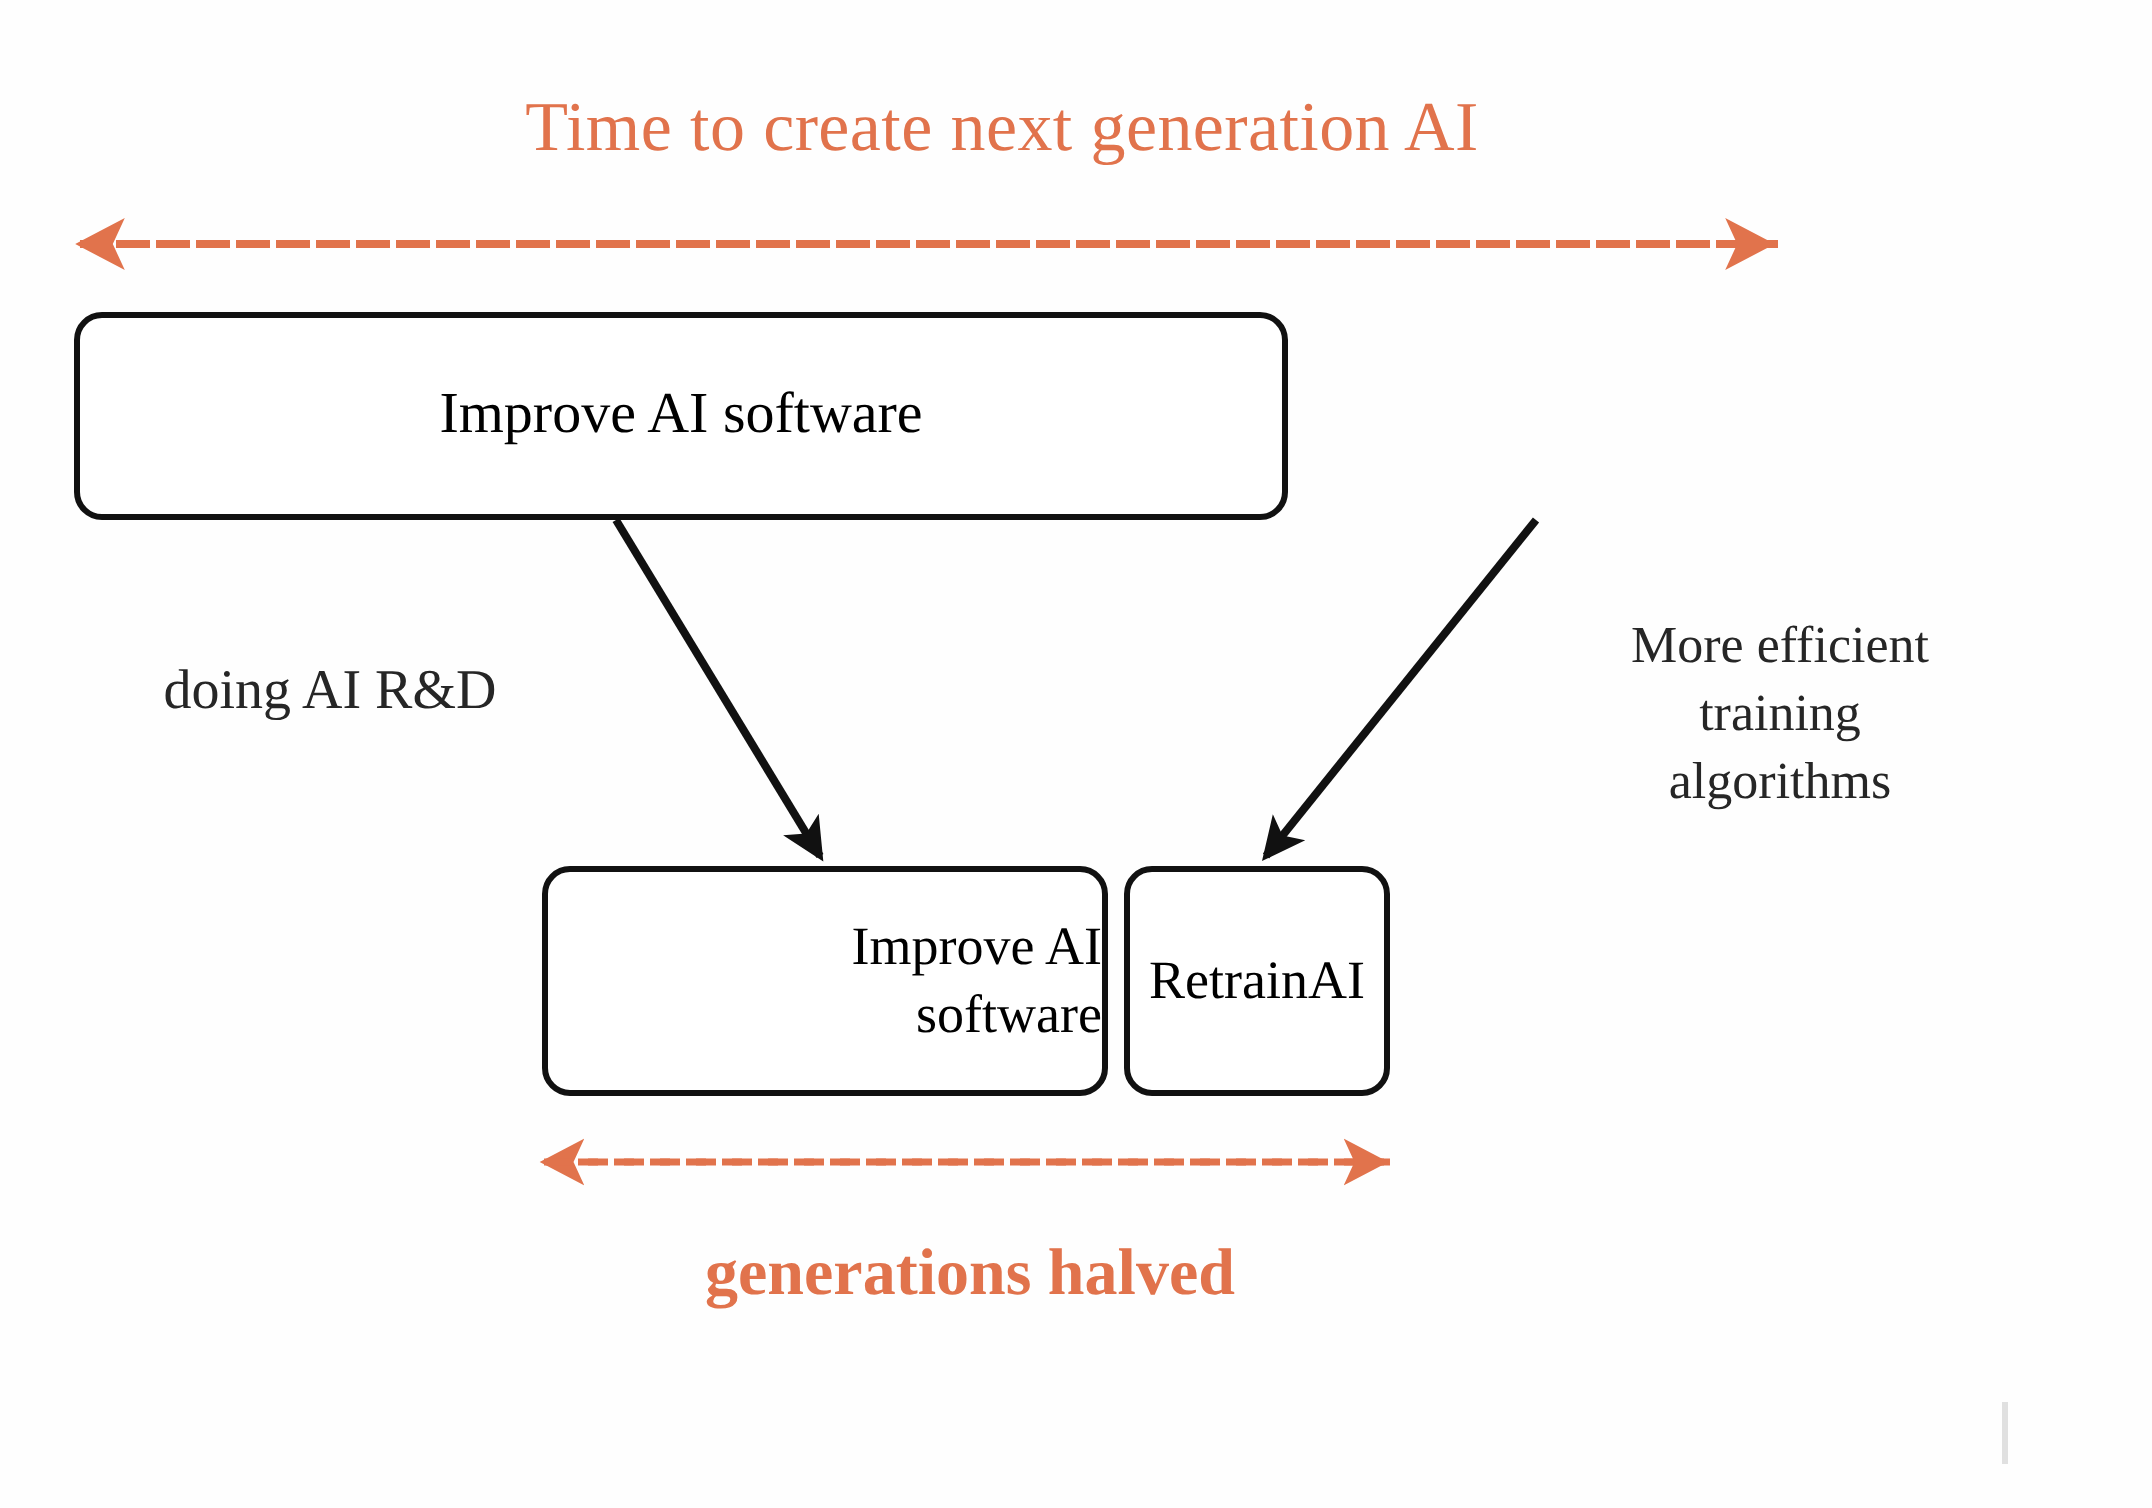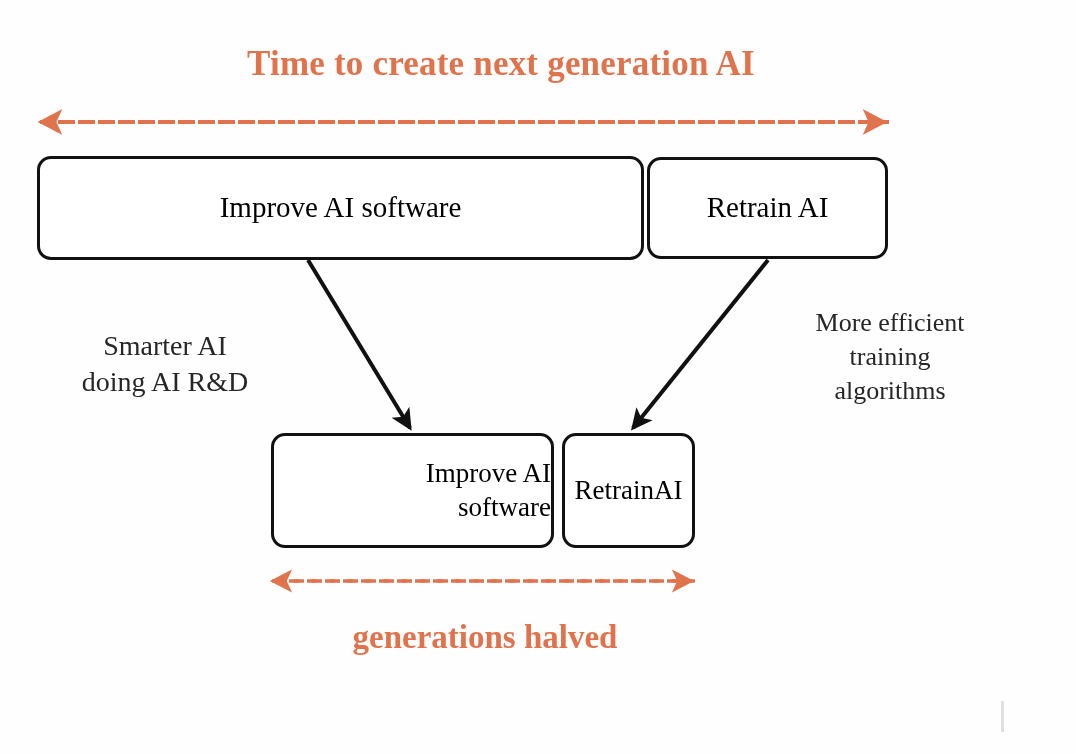--- a/index.html
+++ b/index.html
@@ -24,21 +24,21 @@
     top: 0;
     width: 1076px;
     height: 754px;
   }
 
   
   .accent-title {
     position: absolute;
     color: #e1734c;
     font-family: "Liberation Serif", "DejaVu Serif", serif;
-    font-weight: bold;
+    font-weight: normal;
     text-align: center;
     line-height: 1.14;
     letter-spacing: 0.2px;
     white-space: nowrap;
   }
   .accent-caption {
     position: absolute;
     color: #e1734c;
     font-family: "Liberation Serif", "DejaVu Serif", serif;
     font-weight: bold;
@@ -111,26 +111,22 @@
 
     <line x1="768" y1="260" x2="633" y2="428" stroke="#111111" stroke-width="4" stroke-linecap="butt" marker-end="url(#black-head)"></line>
   </svg>
 
   <div class="accent-title" style="left:0; top:44px; width:1002px; font-size:35px;">Time to create next generation AI</div>
 
   <div class="node-box" style="left:37px; top:156px; width:607px; height:104px;">
     <div class="node-label" style="left:0; top:0; width:100%; height:100%; font-size:29px;">Improve AI software</div>
   </div>
 
-  <div class="node-box" style="left:647px; top:157px; width:241px; height:102px;">
-    <div class="node-label" style="left:0; top:0; width:100%; height:100%; font-size:29px;">Retrain AI</div>
-  </div>
 
   <div class="edge-label" style="left:30px; top:328px; width:270px; font-size:28px;">
-    <div>Smarter AI</div>
     <div>doing AI R&amp;D</div>
   </div>
 
   <div class="edge-label" style="left:770px; top:306px; width:240px; font-size:26px;">
     <div>More efficient</div>
     <div>training</div>
     <div>algorithms</div>
   </div>
 
   <div class="node-box" style="left:271px; top:433px; width:283px; height:115px;">

